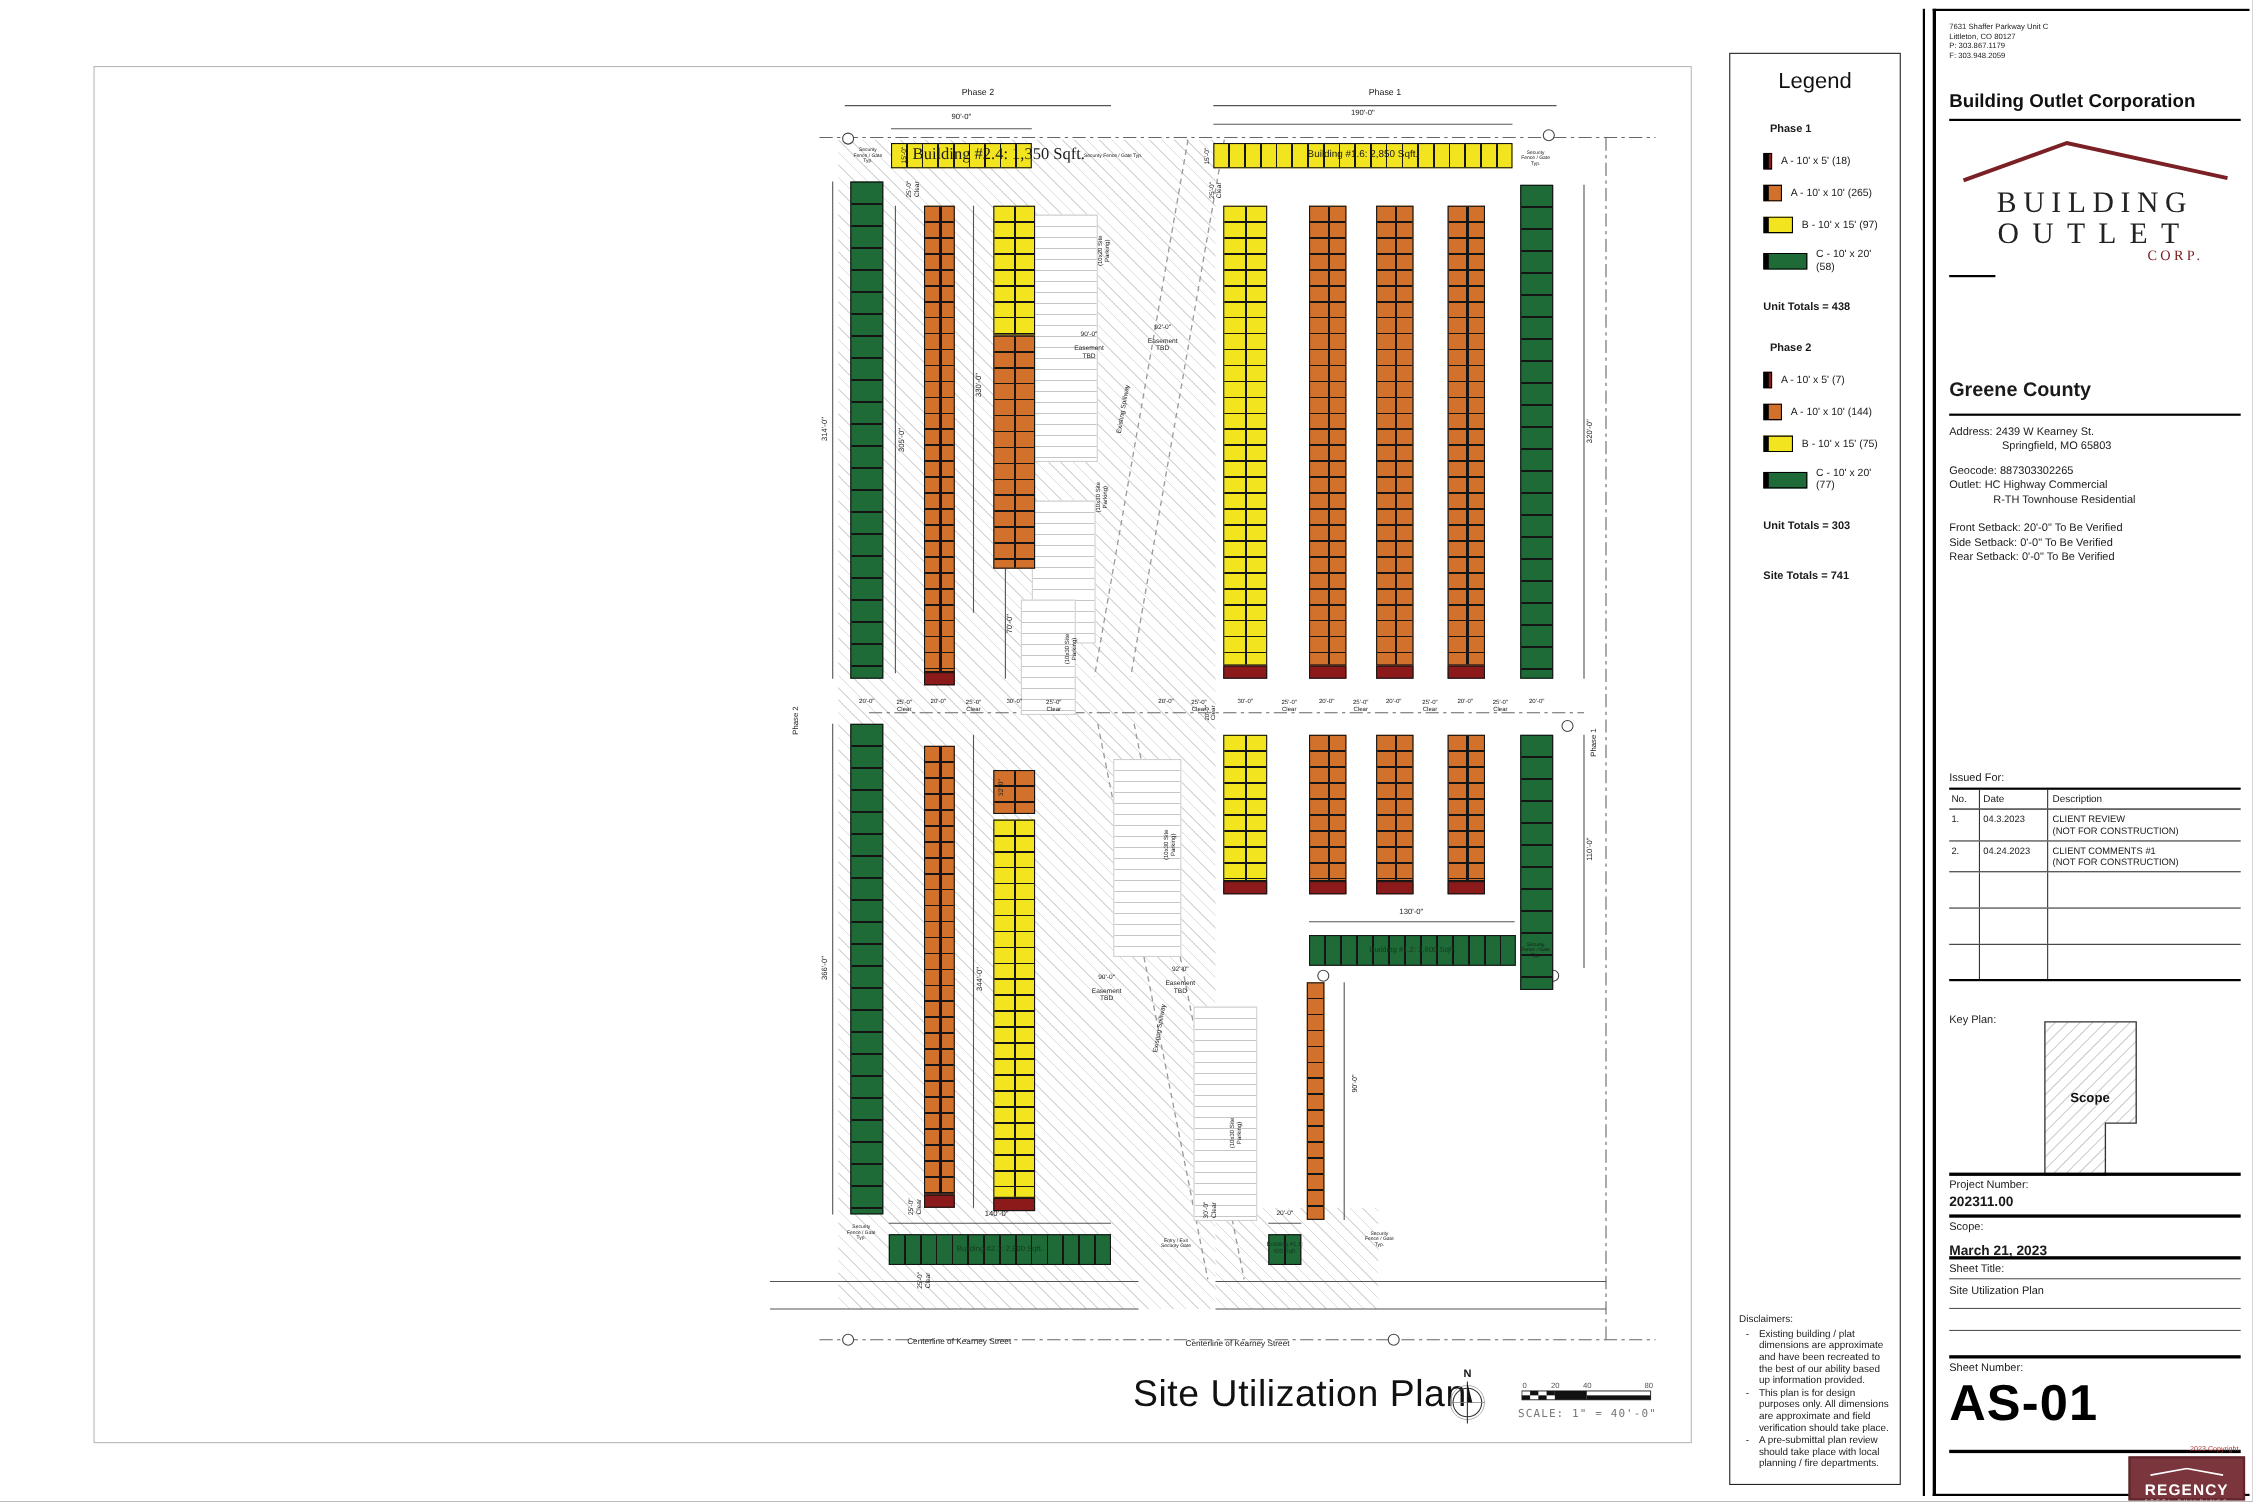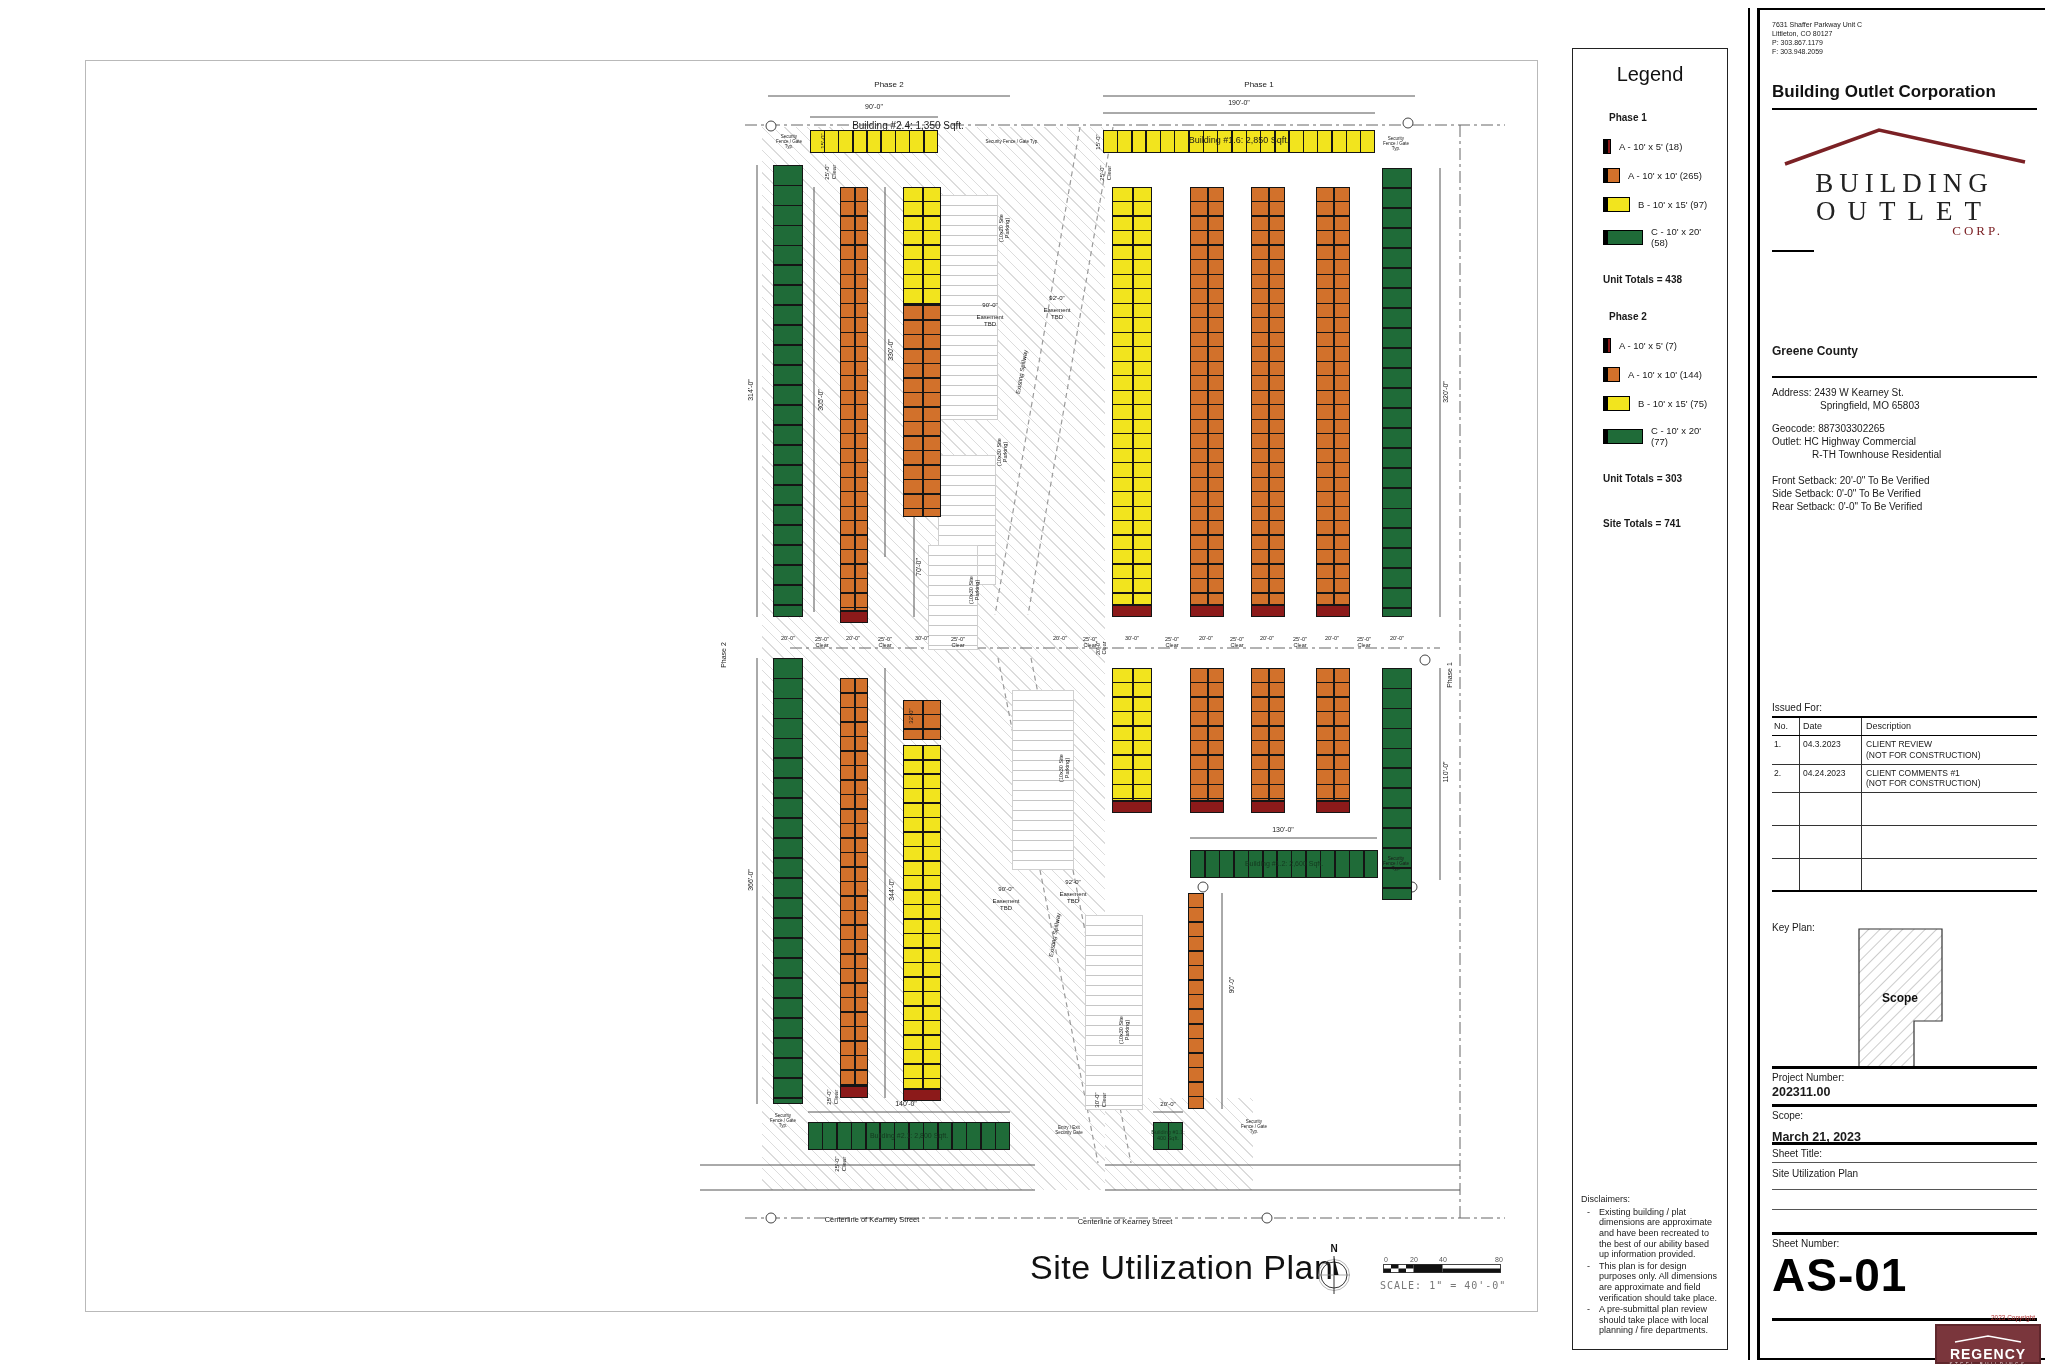--- a/index.html
+++ b/index.html
@@ -43,21 +43,21 @@
   #tb-company{top:72px;font-size:17px;font-weight:bold;border-bottom:2.5px solid #000;padding-bottom:6px;color:#111;}
   #tb-logo{top:114px;text-align:center;font-family:"Liberation Serif","DejaVu Serif",serif;color:#222;}
   #tb-logo .l1{font-size:27px;letter-spacing:6px;line-height:1.02;}
   #tb-logo .l2{font-size:27px;letter-spacing:12px;line-height:1.02;}
   #tb-logo .l3{font-size:13px;letter-spacing:3px;color:#7b2125;text-align:right;padding-right:34px;margin-top:-2px;}
   .tl{position:absolute;left:12px;right:8px;height:0;border-top:1px solid #555;}
   .tl2{position:absolute;left:12px;right:8px;height:0;border-top:2px solid #000;}
   .tl3{position:absolute;left:12px;right:8px;height:0;border-top:3px solid #000;}
   #tb-shortline{position:absolute;left:12px;top:240px;width:42px;border-top:2px solid #000;}
   #tb-city{top:272px;font-size:25px;font-weight:bold;line-height:1.08;color:#111;}
-  #tb-county{top:334px;font-size:12px;font-weight:bold;}
+  #tb-county{top:334px;font-size:18px;font-weight:bold;}
   #tb-address{top:376px;font-size:10px;line-height:1.3;}
   #tb-address .ind{margin-left:48px;}
   #tb-zone{top:412px;font-size:10px;line-height:1.3;}
   #tb-zone .ind{margin-left:40px;}
   #tb-setbacks{top:464px;font-size:10px;line-height:1.3;}
   #tb-issued-label{top:692px;font-size:10px;}
   #tb-table{position:absolute;left:12px;right:8px;top:706px;border-top:2px solid #000;font-size:8.5px;}
   .tr{display:flex;border-bottom:1px solid #333;}
   .tr.head{font-size:9px;border-bottom:1.5px solid #000;}
   .td-no{flex:none;width:28px;padding:3px 2px;border-right:1px solid #333;}
@@ -162,21 +162,21 @@
       <div class="ucol" style="left: 1188px; top: 893px; width: 16px; height: 216px; background-image: repeating-linear-gradient(rgba(0, 0, 0, 0) 0px, rgba(0, 0, 0, 0) 13px, rgb(21, 21, 21) 13px, rgb(21, 21, 21) 14.5px); background-color: rgb(210, 113, 43);"></div>
       <div class="ucol" style="left: 810px; top: 130px; width: 128px; height: 23px; background-image: repeating-linear-gradient(90deg, rgba(0, 0, 0, 0) 0px, rgba(0, 0, 0, 0) 12.7px, rgb(21, 21, 21) 12.7px, rgb(21, 21, 21) 14.2px); background-color: rgb(242, 228, 30);"></div>
       <div class="ucol" style="left: 1103px; top: 130px; width: 272px; height: 23px; background-image: repeating-linear-gradient(90deg, rgba(0, 0, 0, 0) 0px, rgba(0, 0, 0, 0) 12.8px, rgb(21, 21, 21) 12.8px, rgb(21, 21, 21) 14.3px); background-color: rgb(242, 228, 30);"></div>
       <div class="ucol" style="left: 1190px; top: 850px; width: 188px; height: 28px; background-image: repeating-linear-gradient(90deg, rgba(0, 0, 0, 0) 0px, rgba(0, 0, 0, 0) 13px, rgb(21, 21, 21) 13px, rgb(21, 21, 21) 14.5px); background-color: rgb(31, 107, 56);"></div>
       <div class="ucol" style="left: 808px; top: 1122px; width: 202px; height: 28px; background-image: repeating-linear-gradient(90deg, rgba(0, 0, 0, 0) 0px, rgba(0, 0, 0, 0) 12.9px, rgb(21, 21, 21) 12.9px, rgb(21, 21, 21) 14.4px); background-color: rgb(31, 107, 56);"></div>
       <div class="ucol" style="left: 1153px; top: 1122px; width: 30px; height: 28px; background-image: repeating-linear-gradient(90deg, rgba(0, 0, 0, 0) 0px, rgba(0, 0, 0, 0) 13.5px, rgb(21, 21, 21) 13.5px, rgb(21, 21, 21) 15px); background-color: rgb(31, 107, 56);"></div>
       <div class="plbl" style="left: 889px; top: 85px; font-size: 8px;">Phase 2</div>
       <div class="plbl" style="left: 1259px; top: 85px; font-size: 8px;">Phase 1</div>
       <div class="plbl" style="left: 874px; top: 107px; font-size: 7px;">90'-0"</div>
       <div class="plbl" style="left: 1239px; top: 103px; font-size: 7px;">190'-0"</div>
-      <div class="plbl" style="left: 908px; top: 125px; font-size: 10px;">Building #2.4: 1,350 Sqft.</div>
+      <div class="plbl" style="left: 908px; top: 141px; font-size: 15px; font-family: Liberation Serif, serif;">Building #2.4: 1,350 Sqft.</div>
       <div class="plbl" style="left: 1239px; top: 141px; font-size: 9px;">Building #1.6: 2,850 Sqft.</div>
       <div class="plbl" style="left: 789px; top: 142px; font-size: 4.5px;">Security
 Fence / Gate
 Typ.</div>
       <div class="plbl" style="left: 1012px; top: 142px; font-size: 4.5px;">Security Fence / Gate Typ.</div>
       <div class="plbl" style="left: 1396px; top: 144px; font-size: 4.5px;">Security
 Fence / Gate
 Typ.</div>
       <div class="plbl" style="left: 823px; top: 141px; font-size: 6px; transform: translate(-50%, -50%) rotate(-90deg);">15'-0"</div>
       <div class="plbl" style="left: 831px; top: 172px; font-size: 6px; transform: translate(-50%, -50%) rotate(-90deg);">25'-0"

